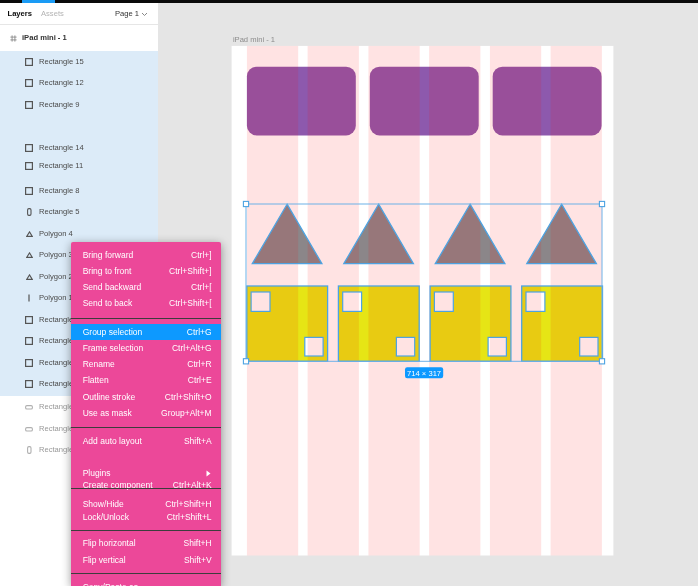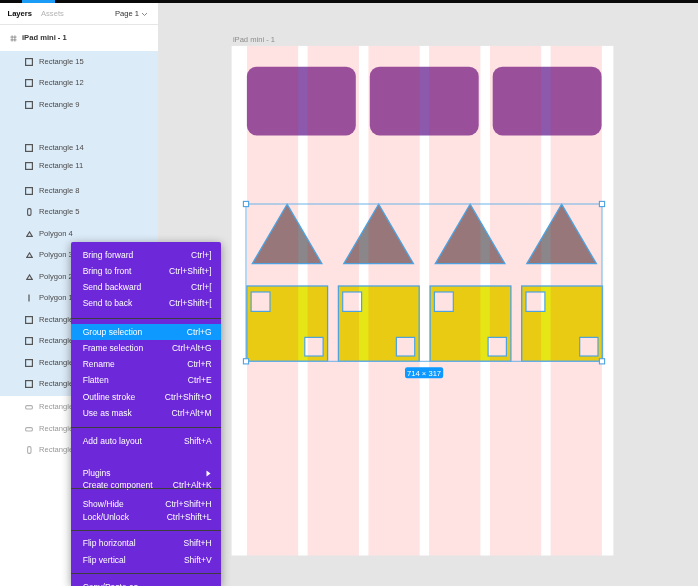--- a/index.html
+++ b/index.html
@@ -17,21 +17,21 @@
   #selbg { left:0; top:51px; width:158px; height:344.7px; background:#dcebf8; }
 
   .row { left:0; height:16px; line-height:16px; width:158px; font-size:7.6px; color:#4a4a4a; z-index:12; }
   .row .icon { position:absolute; left:25px; top:4px; }
   .row .lbl { position:absolute; left:39px; top:0; white-space:nowrap; }
   .dim { color:#999; }
   .dim .lbl { color:#999; }
 
   #canvas { left:158px; top:0; width:540px; height:586px; background:#e5e5e5; z-index:5; }
 
-  #menu { left:71px; top:242px; width:150px; height:344px; background:#6d28d9;
+  #menu { left:71px; top:242px; width:150px; height:344px; background:#ec4899;
     border-radius:2px 2px 0 0; box-shadow:0 2px 10px rgba(0,0,0,0.4); z-index:30; }
   .mi { left:0; width:150px; height:16px; line-height:16px; font-size:8.5px; color:#fff; position:absolute; }
   .mi .t { position:absolute; left:11.7px; }
   .mi .s { position:absolute; right:9.4px; }
   .msep { left:0; width:150px; height:1px; background:#3d3d3d; position:absolute; }
   .hl { background:#0d99ff; }
 </style>
 </head>
 <body>
 <div id="app">
@@ -247,21 +247,21 @@
     <div class="abs mi" style="top:130.4px;">
         <span class="t">Flatten</span>
         <span class="s">Ctrl+E</span>
       </div>
     <div class="abs mi" style="top:146.6px;">
         <span class="t">Outline stroke</span>
         <span class="s">Ctrl+Shift+O</span>
       </div>
     <div class="abs mi" style="top:162.9px;">
         <span class="t">Use as mask</span>
-        <span class="s">Ctrl+Alt+M</span>
+        <span class="s">Group+Alt+M</span>
       </div>
     <div class="abs msep" style="top:185.0px;"></div>
     <div class="abs mi" style="top:190.7px;">
         <span class="t">Add auto layout</span>
         <span class="s">Shift+A</span>
       </div>
     <div class="abs mi" style="top:215px;margin-top:20px;">
         <span class="t">Create component</span>
         <span class="s">Ctrl+Alt+K</span>
       </div>

